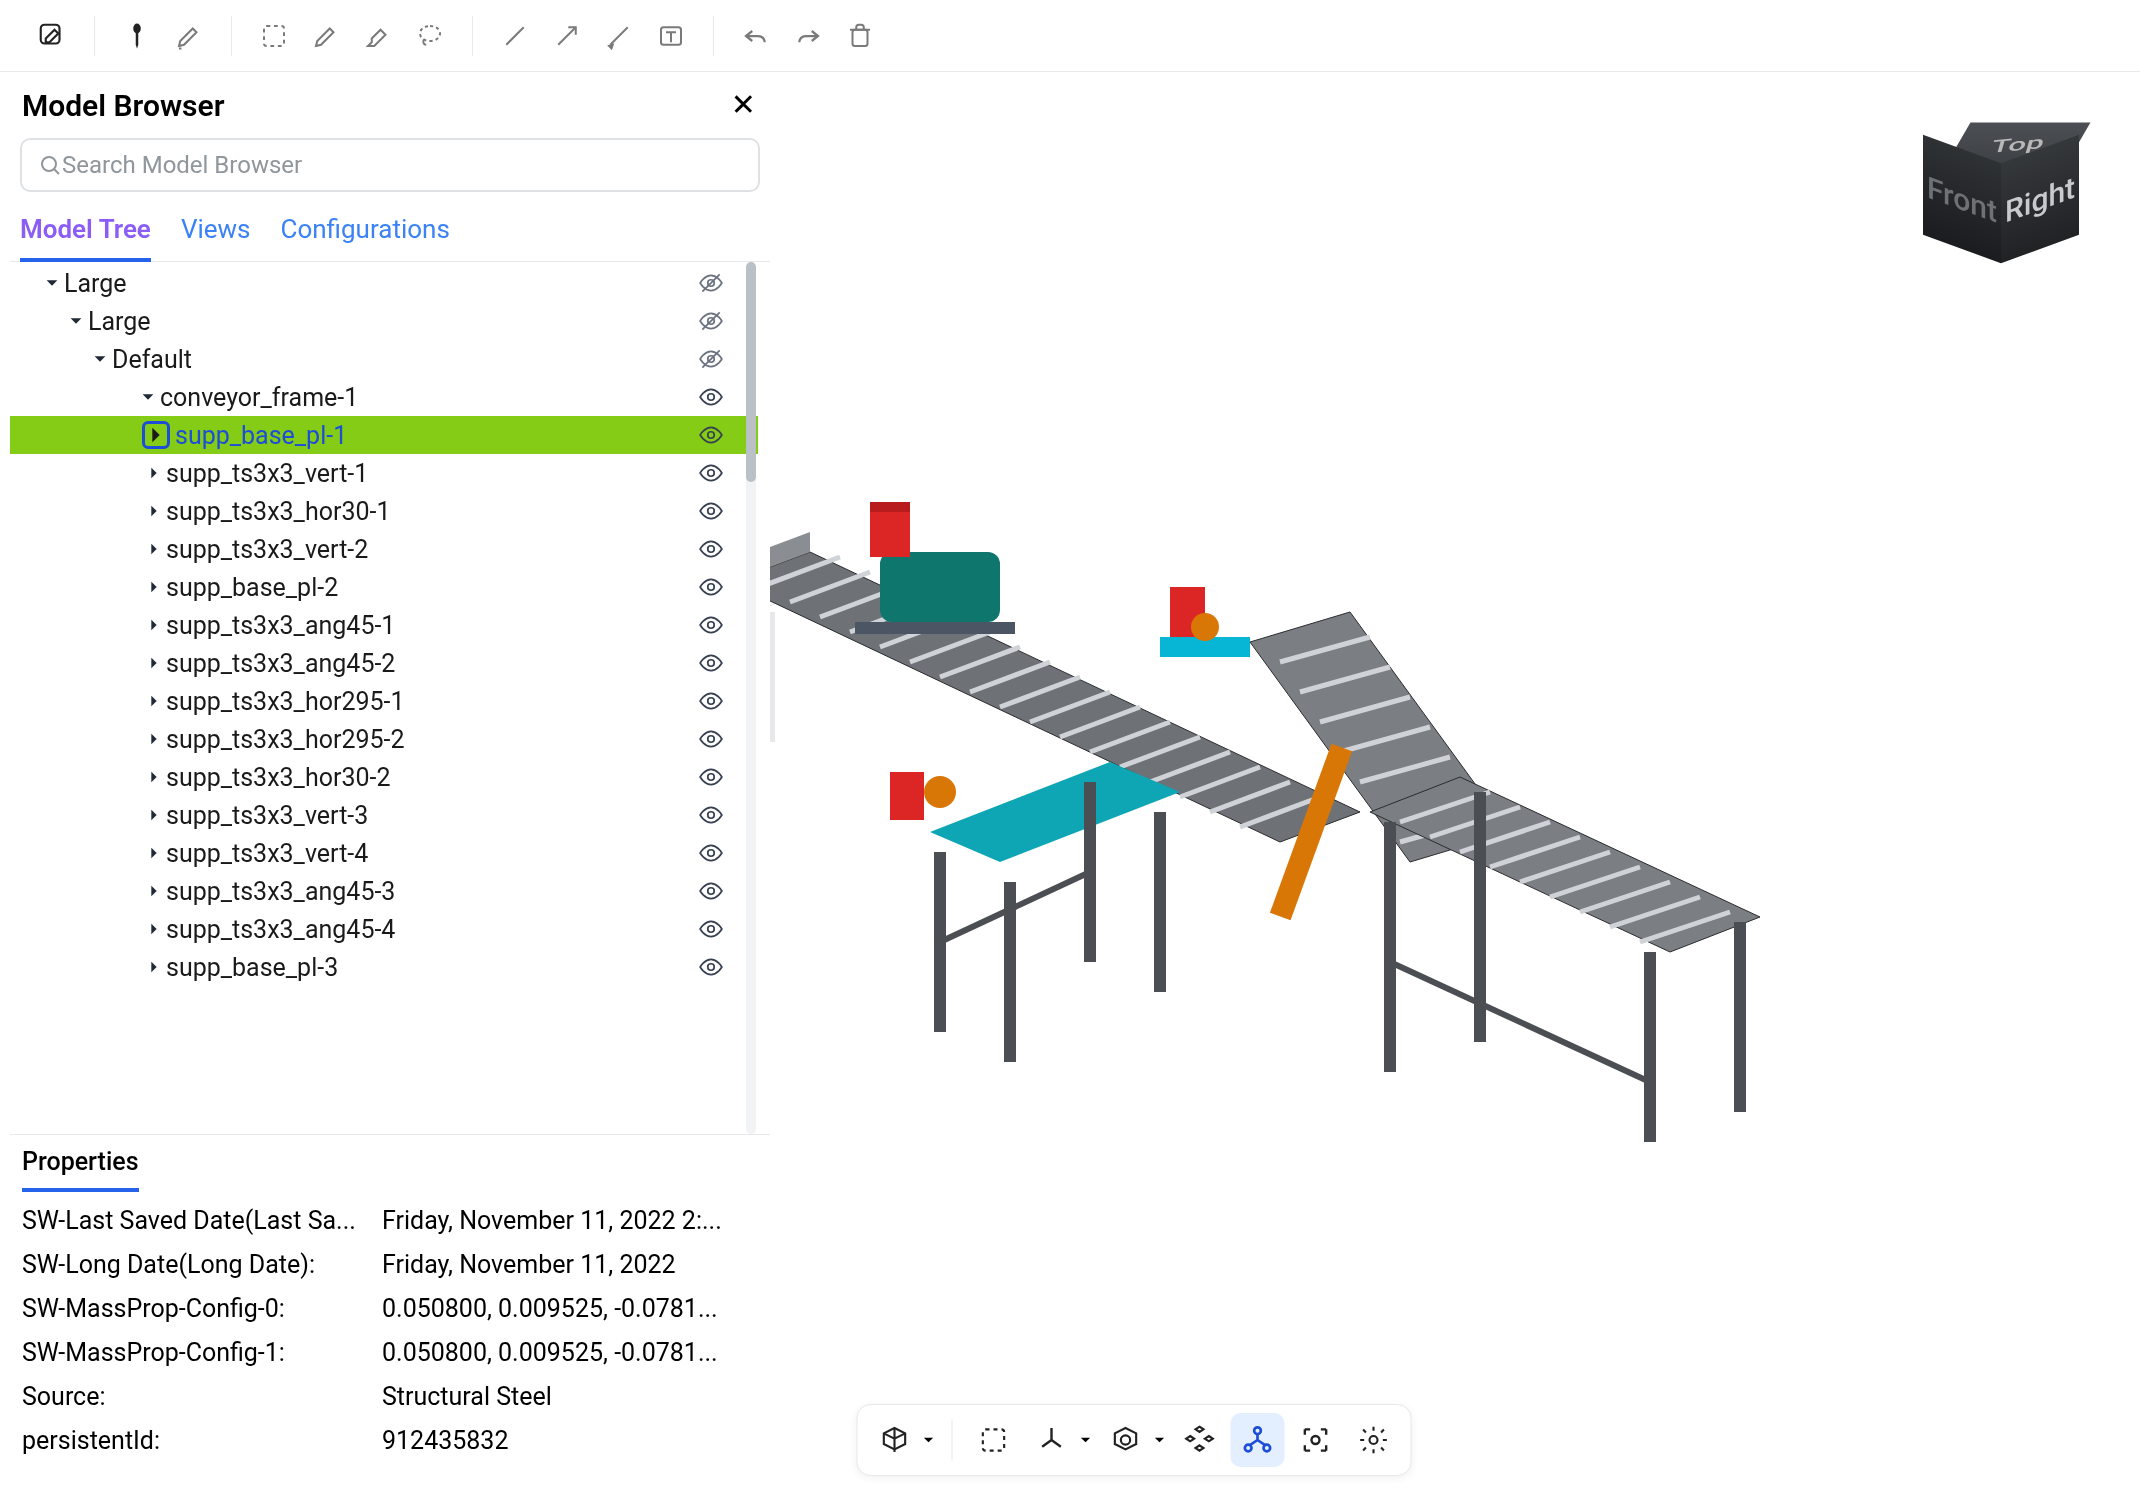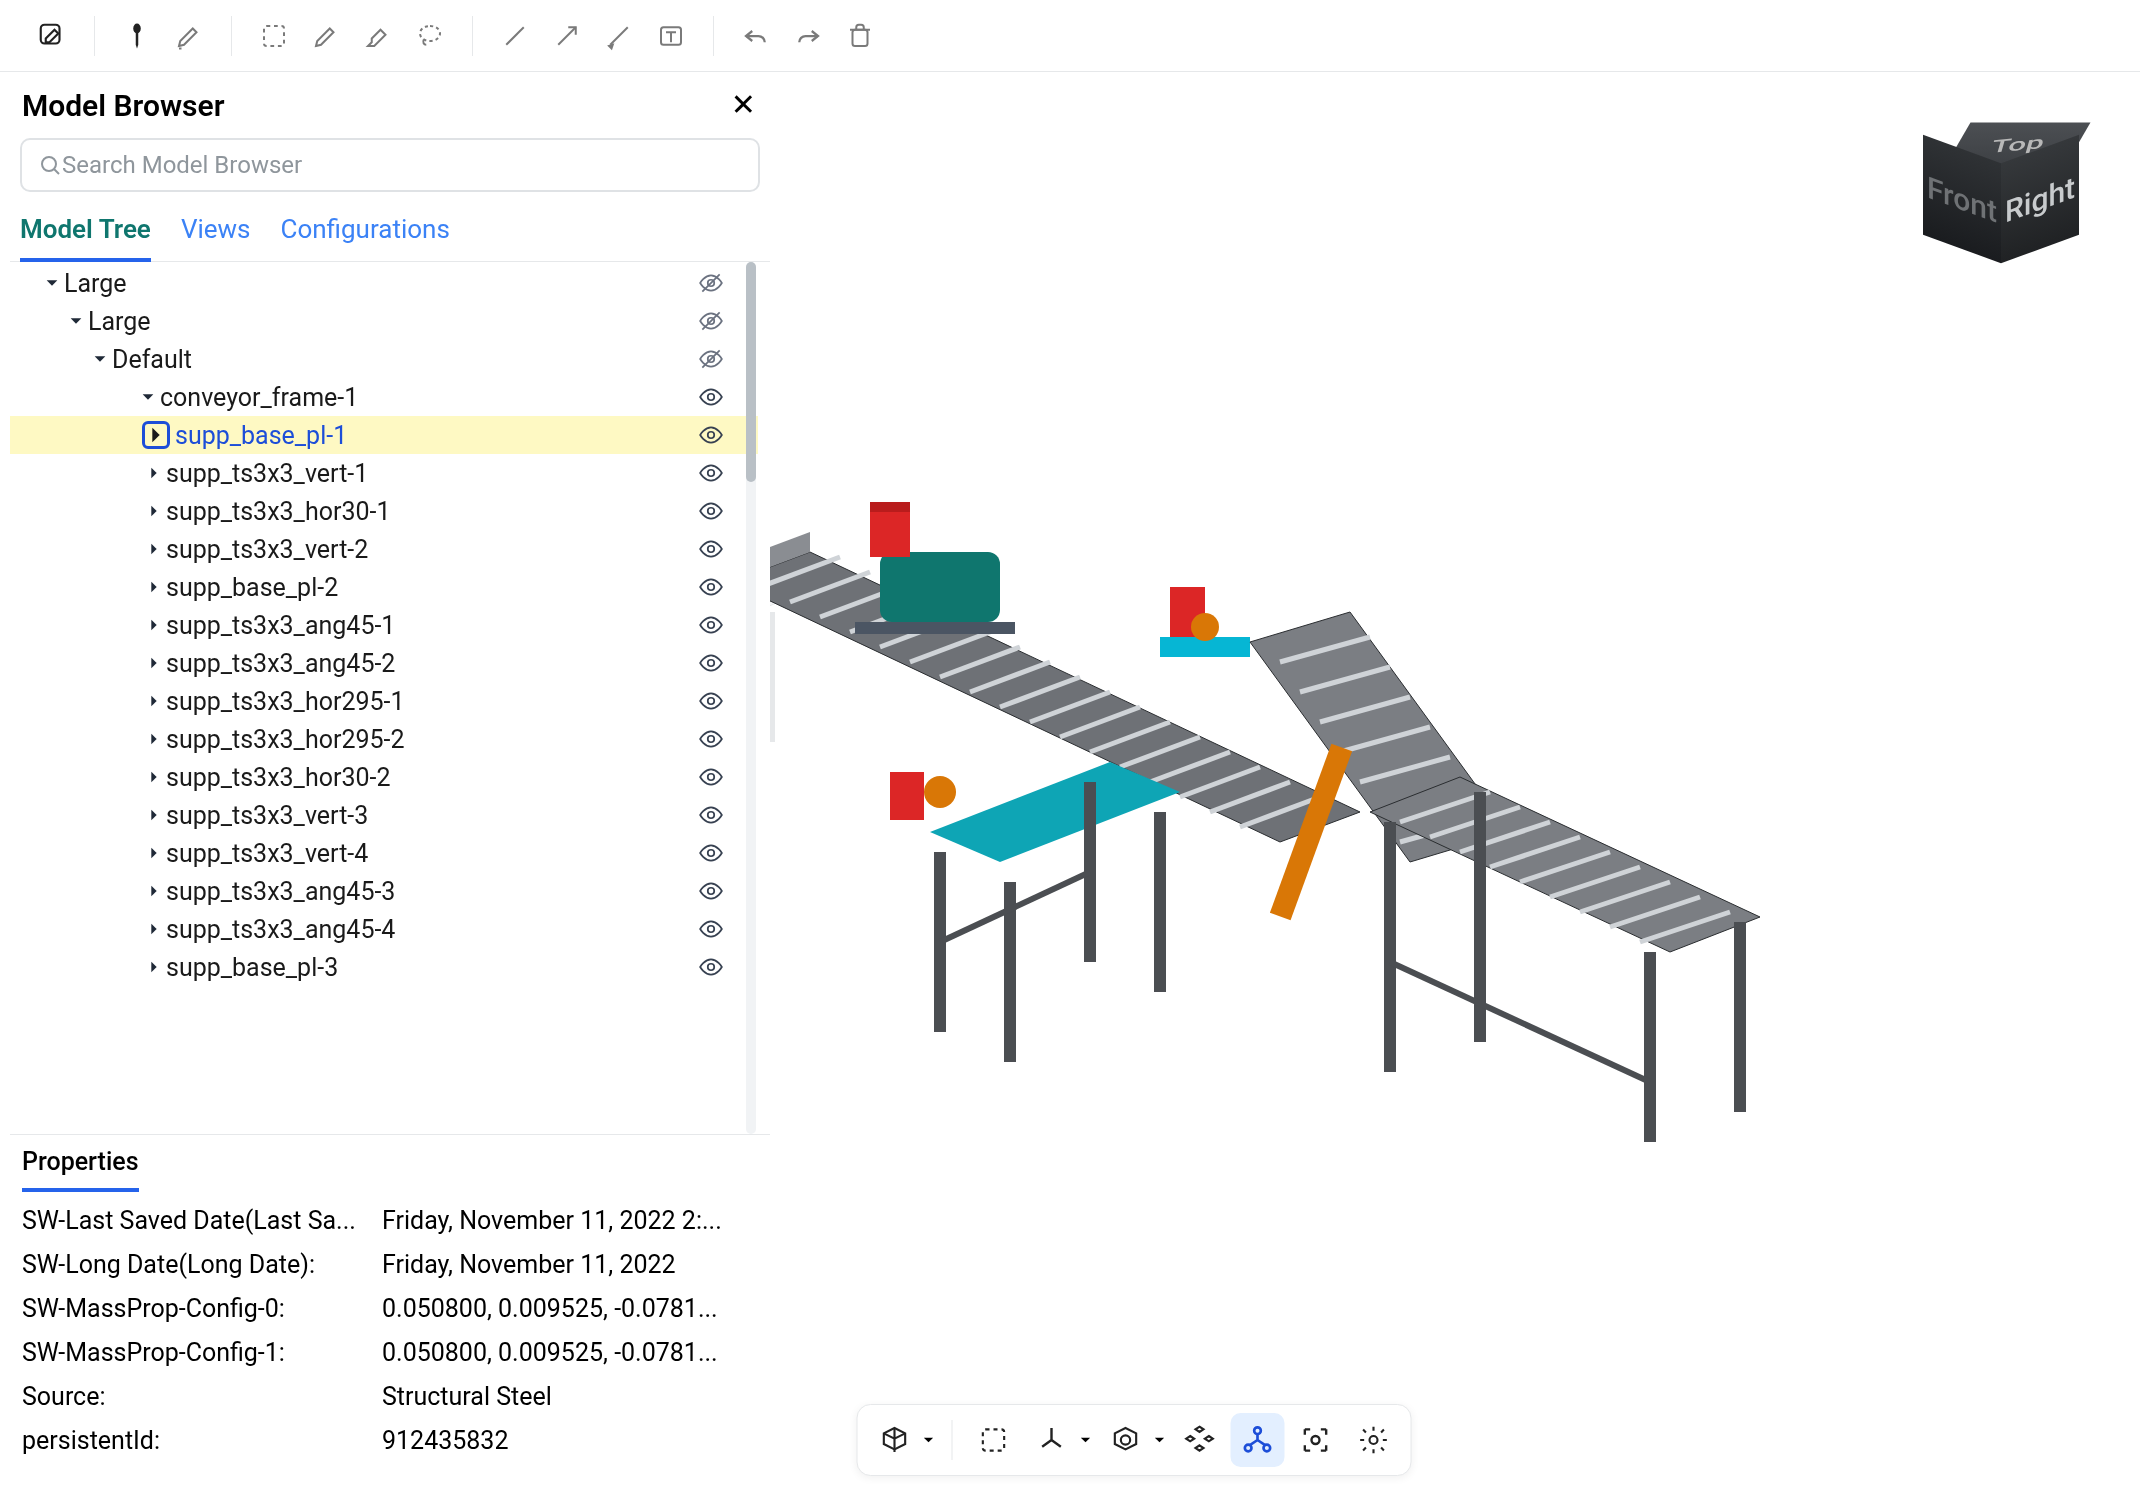--- a/index.html
+++ b/index.html
@@ -67,21 +67,21 @@
   display: flex; align-items: center; 
   height: 54px; border: 2px solid #dfe2e5; border-radius: 10px;
   padding: 0 16px; color: #9aa0a6;
 }
 .search svg { width: 24px; height: 24px; }
 .search input { border: 0; outline: 0; font-size: 24px; flex: 1; background: transparent; }
 .search input::placeholder { color: #8f969c; }
 
 .tabs { display: flex; gap: 30px; padding: 8px 10px 0; border-bottom: 1px solid #e6e8ea; }
 .tab { font-size: 26px; color: #3b82f6; padding: 6px 0 14px; cursor: pointer; }
-.tab.active { color: #0f766e; font-weight: 600; border-bottom: 4px solid #2563eb; margin-bottom: -1px; }
+.tab.active { color: #8b5cf6; font-weight: 600; border-bottom: 4px solid #2563eb; margin-bottom: -1px; }
 
 
 .tree-scroll {
   position: relative; flex: 1; overflow: hidden;
   padding: 2px 0 0 0;
   scrollbar-gutter: stable;
 }
 .tree-scroll::-webkit-scrollbar { width: 12px; }
 .fake-scroll {
   position: absolute; right: 2px; top: 0; bottom: 0; width: 10px;
@@ -93,21 +93,21 @@
 .row {
   display: flex; align-items: center; height: 38px;
   padding-right: 32px;
 }
 .row .caret { width: 24px; display: inline-flex; align-items: center; justify-content: center; color:#1f2937; }
 .row .caret svg { width: 16px; height: 16px; }
 .row .label { white-space: nowrap; }
 .row .spacer { flex: 1; }
 .row .eye { width: 30px; height: 30px; display: inline-flex; align-items: center; justify-content: center; }
 .row .eye svg { width: 26px; height: 26px; }
-.row.selected { background: #fef9c3; }
+.row.selected { background: #84cc16; }
 .row.selected .label { color: #1d4ed8; }
 .row.selected .caret-box {
   width: 28px; height: 28px; border: 3px solid #1d4ed8; border-radius: 6px;
   display: inline-flex; align-items: center; justify-content: center; margin-right: 5px;
 }
 .row.selected .eye svg { color: #1d4ed8; }
 .indent0{padding-left: 6px}
 .indent1{padding-left: 30px}
 .indent2{padding-left: 54px}
 .indent3{padding-left: 78px}

